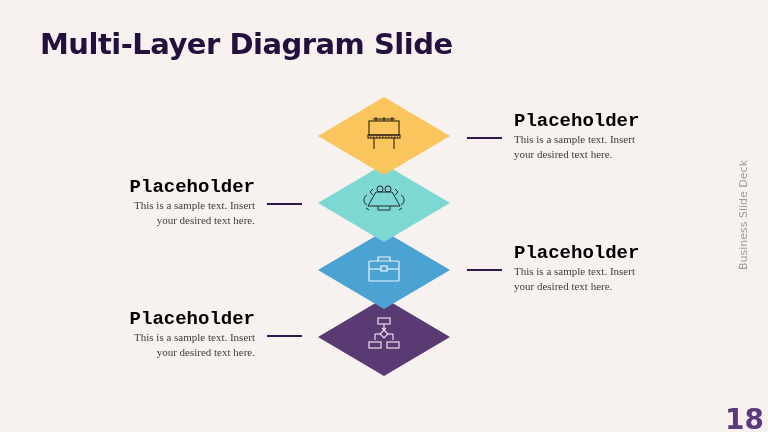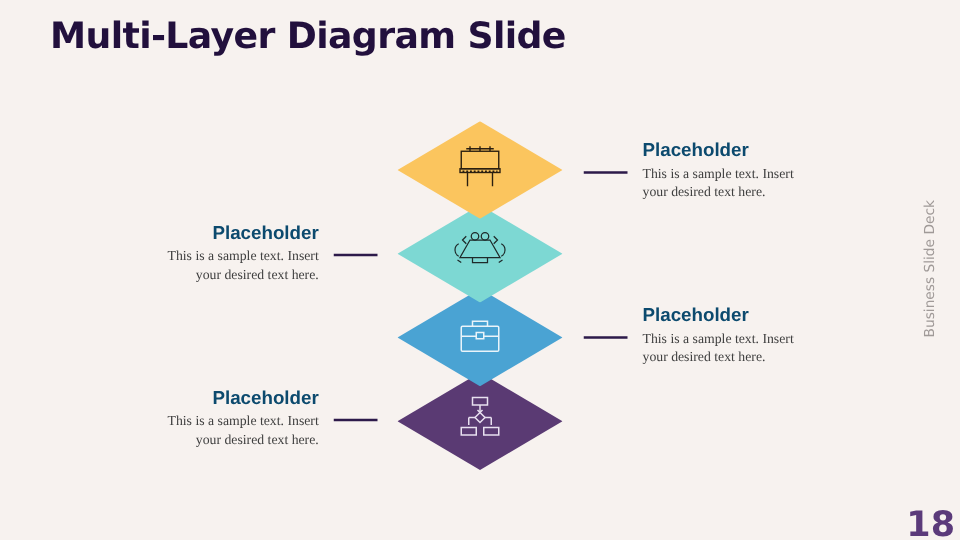--- a/index.html
+++ b/index.html
@@ -3,34 +3,34 @@
 <meta charset="utf-8">
 <style>
   html, body { margin: 0; padding: 0; }
   body {
     width: 768px; height: 432px; overflow: hidden;
     background: #f7f2ef;
     position: relative;
     font-family: "DejaVu Sans", "Liberation Sans", sans-serif;
   }
   .title {
-    position: absolute; left: 40px; top: 11px;
+    position: absolute; left: 40px; top: 27px;
     font-family: "DejaVu Sans", sans-serif;
     font-weight: bold; font-size: 29px; color: #22103d;
     letter-spacing: -0.5px;
     margin: 0;
   }
   .diagram { position: absolute; left: 0; top: 0; width: 768px; height: 432px; }
   .diamond { position: absolute; }
   .label { position: absolute; width: 200px; }
   .label.right { text-align: left; }
   .label.left { text-align: right; }
   .label h3 {
-    margin: 0; font-size: 15px; font-weight: bold; color: #0c4a6e;
-    font-family: Liberation Sans, sans-serif;
+    margin: 0; font-size: 19px; font-weight: bold; color: #000000;
+    font-family: Liberation Mono, monospace;
     line-height: 20px;
   }
   .label p {
     margin: 1px 0 0 0; font-size: 11px; color: #404040; line-height: 15px;
     font-family: Liberation Serif, serif;
   }
   .connector { position: absolute; height: 2px; background: #2d1a4a; width: 35px; }
   .side-text {
     position: absolute; left: 737px; top: 270px;
     transform-origin: left top; transform: rotate(-90deg);

